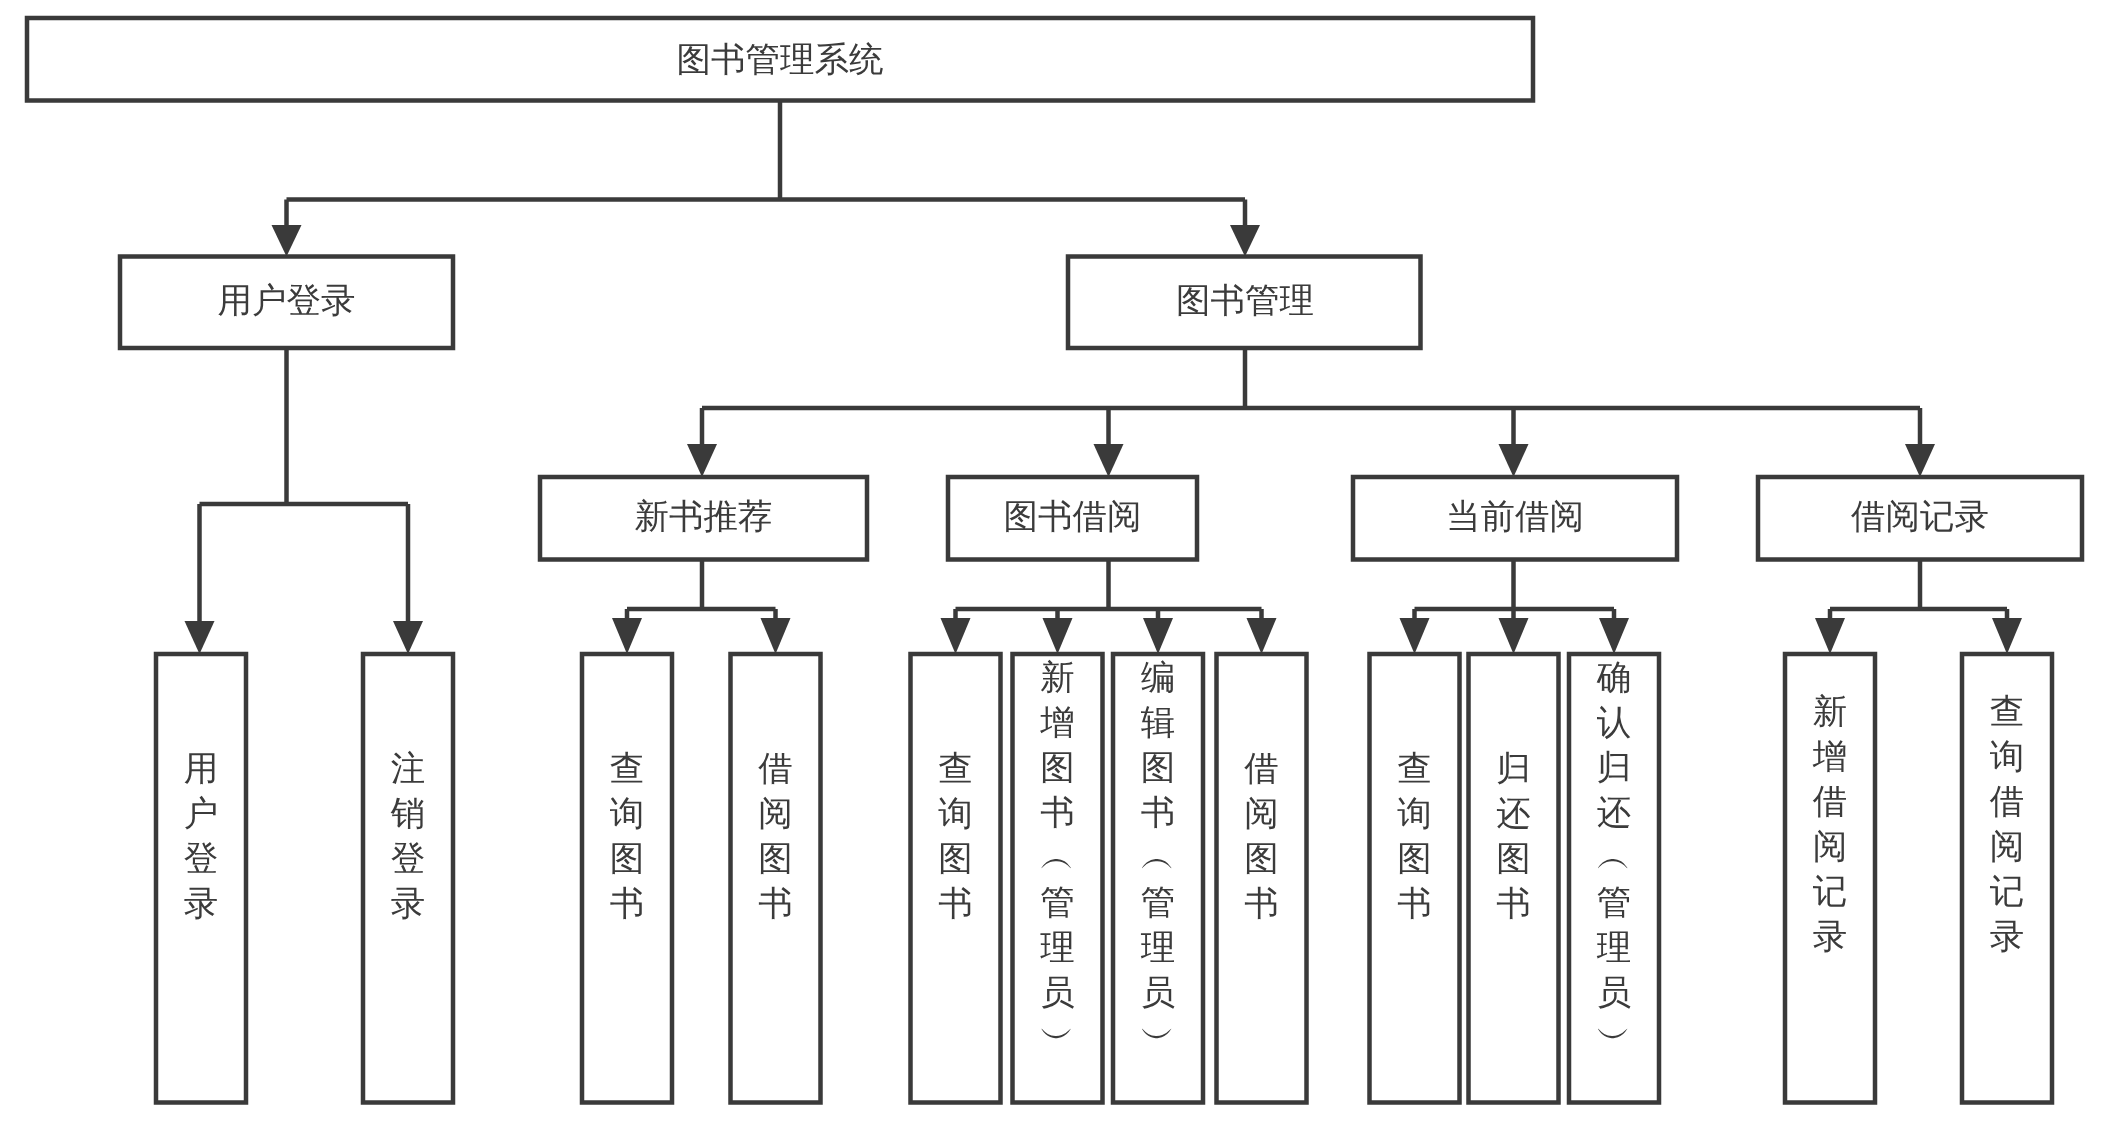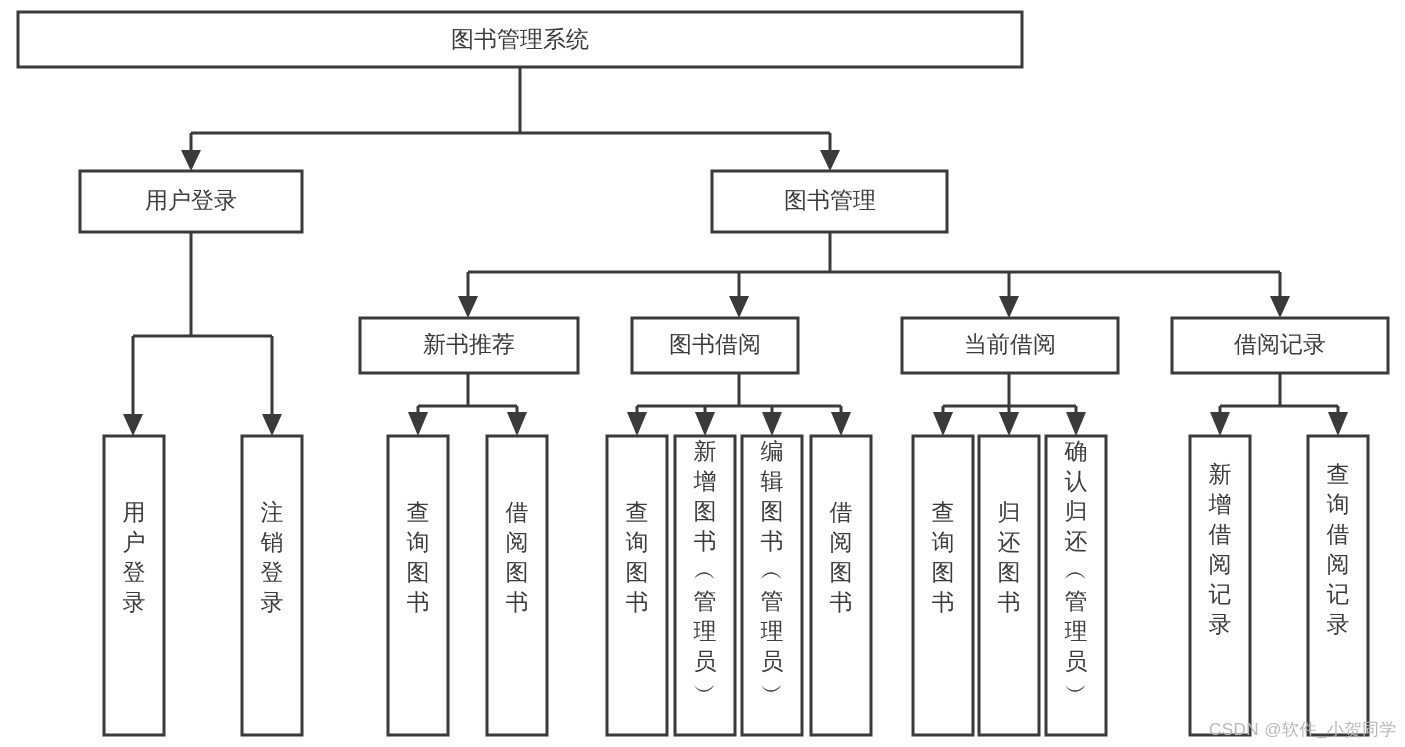--- a/index.html
+++ b/index.html
@@ -230,14 +230,13 @@
       <text class="node-label-vertical" x="1220" y="482"><tspan x="1220" dy="0">新</tspan><tspan x="1220" dy="30">增</tspan><tspan x="1220" dy="30">借</tspan><tspan x="1220" dy="30">阅</tspan><tspan x="1220" dy="30">记</tspan><tspan x="1220" dy="30">录</tspan></text>
     </g>
 
     <g>
       <rect class="node-box" x="1308" y="436" width="60" height="299"></rect>
       <text class="node-label-vertical" x="1338" y="482"><tspan x="1338" dy="0">查</tspan><tspan x="1338" dy="30">询</tspan><tspan x="1338" dy="30">借</tspan><tspan x="1338" dy="30">阅</tspan><tspan x="1338" dy="30">记</tspan><tspan x="1338" dy="30">录</tspan></text>
     </g>
 
   </svg>
 
-  <div class="watermark">CSDN @软件_小贺同学</div>
 </div>
 
 </body></html>

